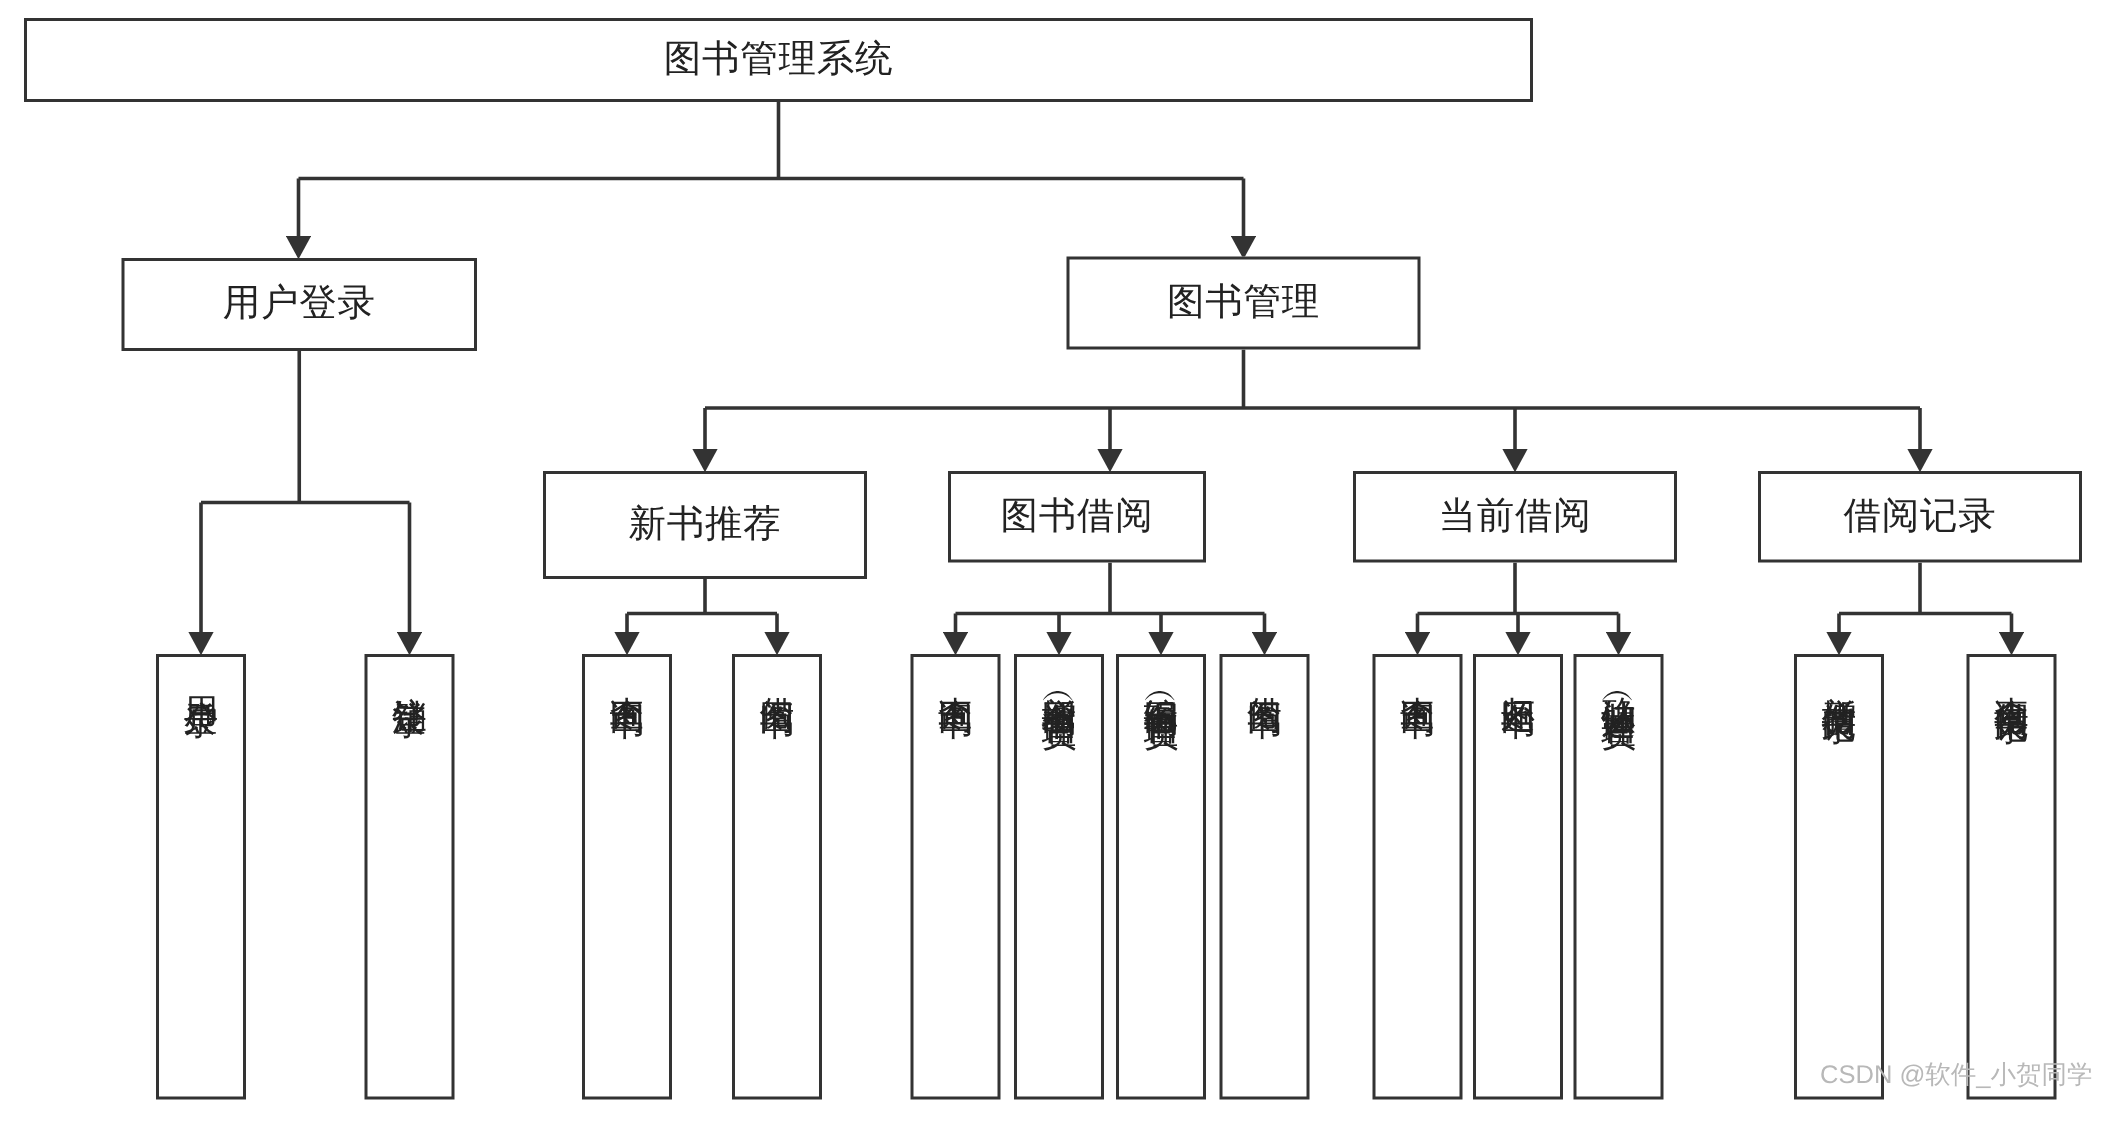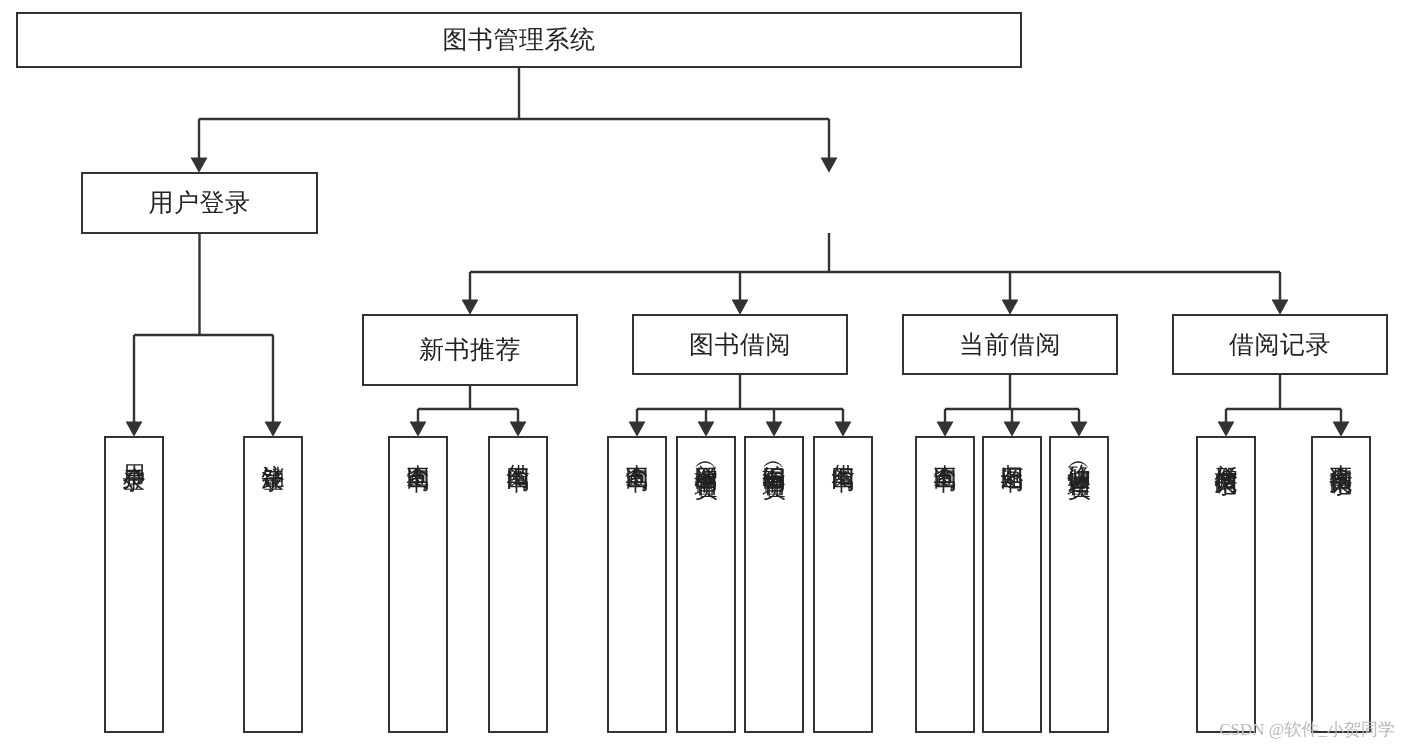--- a/index.html
+++ b/index.html
@@ -54,26 +54,25 @@
     writing-mode: vertical-rl;
     text-orientation: upright;
     font-size: 23px;
     letter-spacing: 2px;
     line-height: 1;
     white-space: normal;
   }
   #watermark {
     position: absolute;
     right: 10px;
-    bottom: 6px;
+    bottom: 19px;
     font-size: 17px;
     color: #b8b8b8;
     z-index: 5;
     white-space: nowrap;
-    font-family: Liberation Serif, serif;
   }
 </style>
 </head>
 <body>
 
 <div id="canvas">
 
   <svg id="edges" viewBox="0 0 1405 747" width="1405" height="747">
     <defs>
       <marker id="arrow" viewBox="0 0 12 12" refX="9" refY="6" markerWidth="7" markerHeight="7" orient="auto-start-reverse">
@@ -117,25 +116,28 @@
       </g>
   </svg>
 
   <div class="node horiz" id="n-root" style="left: 16px; top: 12px; width: 1006px; height: 56px;">
     <span class="lbl">图书管理系统</span>
   </div>
 
   <div class="node horiz" id="n-l1-0" style="left: 81px; top: 172px; width: 237px; height: 62px;">
     <span class="lbl">用户登录</span>
   </div>
+  <div class="node horiz" id="n-l1-1" style="left: 711px; top: 171px; width: 236px; height: 62px;">
+    <span class="lbl">图书管理</span>
+  </div>
 
   <div class="node horiz" id="n-l2-0" style="left: 362px; top: 314px; width: 216px; height: 72px;">
     <span class="lbl">新书推荐</span>
   </div>
-  <div class="node horiz" id="n-l2-1" style="left: 632px; top: 314px; width: 216px; height: 61px;">
+  <div class="node horiz" id="n-l2-1" style="left: 632px; top: 314px; width: 172px; height: 61px;">
     <span class="lbl">图书借阅</span>
   </div>
   <div class="node horiz" id="n-l2-2" style="left: 902px; top: 314px; width: 216px; height: 61px;">
     <span class="lbl">当前借阅</span>
   </div>
   <div class="node horiz" id="n-l2-3" style="left: 1172px; top: 314px; width: 216px; height: 61px;">
     <span class="lbl">借阅记录</span>
   </div>
 
   <div class="node vert" id="n-lf-0" style="left: 104px; top: 436px; width: 60px; height: 297px;">

